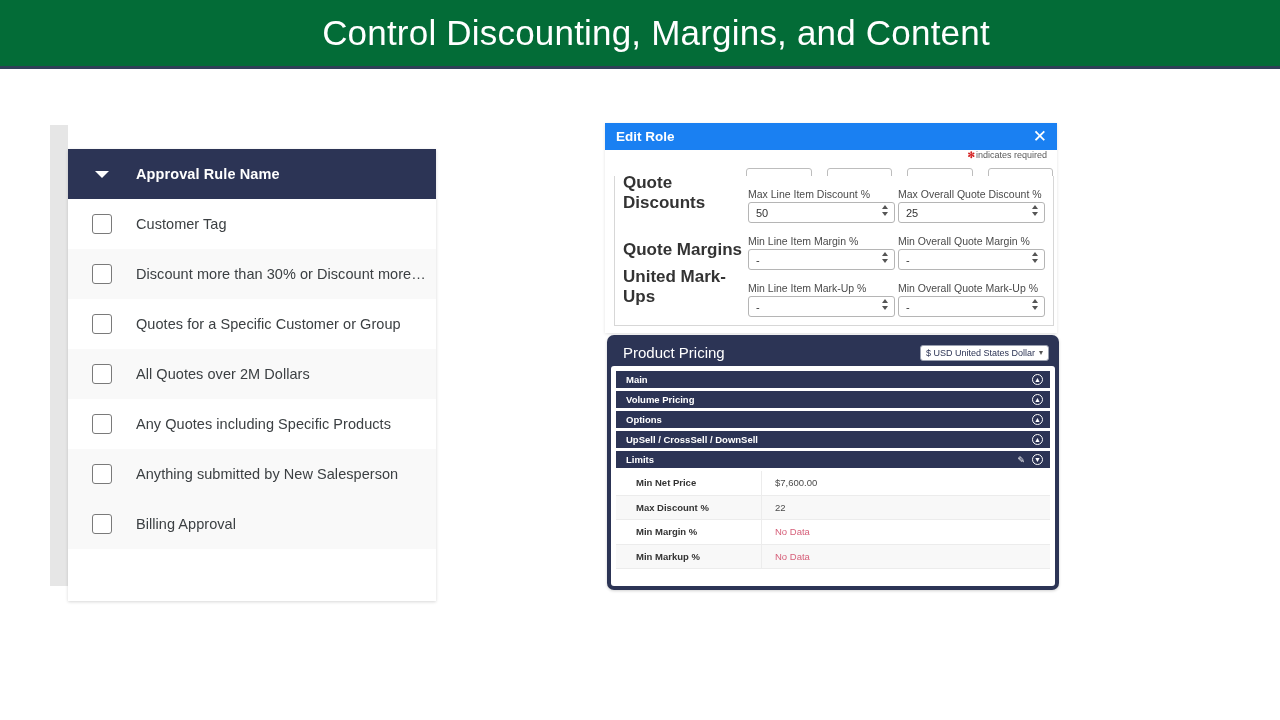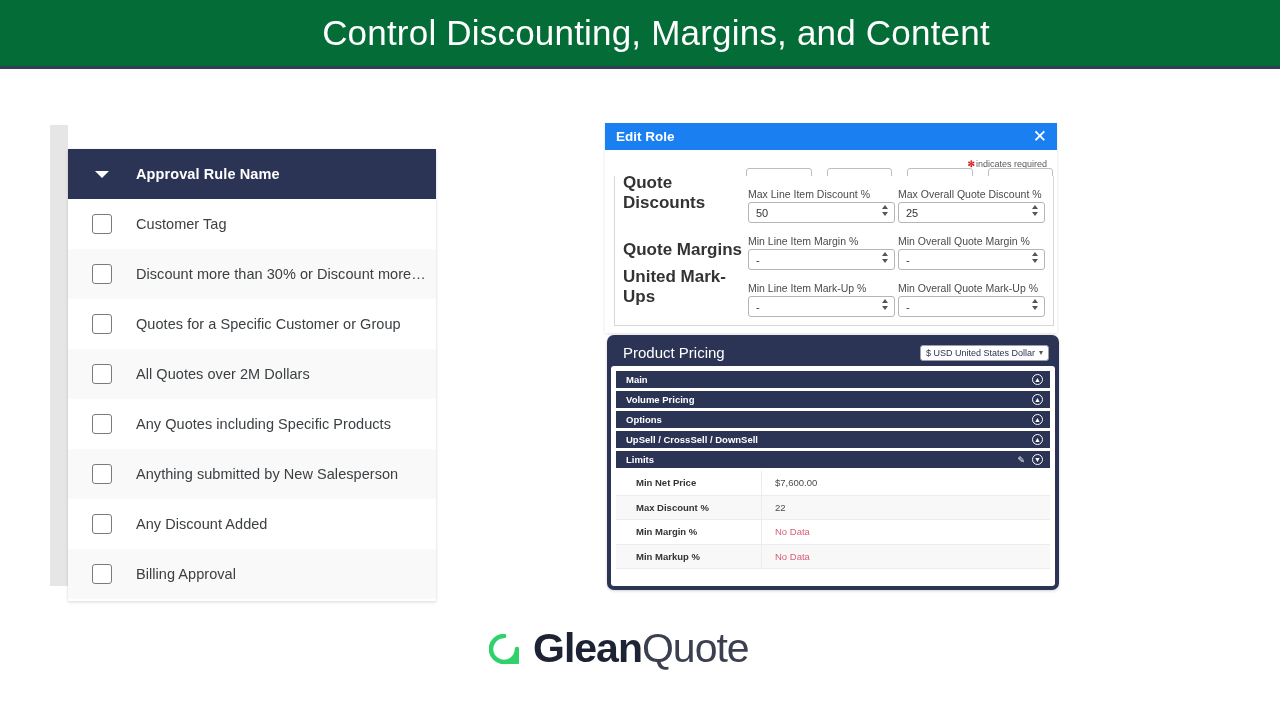--- a/index.html
+++ b/index.html
@@ -67,21 +67,21 @@
     box-shadow: 0 1px 3px rgba(0,0,0,0.12);
   }
   .er-title {
     height: 27px; background: #1a80f2; display: flex; align-items: center;
     justify-content: space-between; padding: 0 6px 0 11px;
   }
   .er-title-text { color:#fff; font-size: 13.5px; font-weight: 700; }
   .er-close { color:#fff; font-size: 17px; line-height: 1; font-weight: 400; padding: 0 4px; cursor: pointer; }
   .er-body { position: relative; height: 183px; background: #ffffff; padding: 0; }
   .er-required {
-    position: absolute; right: 10px; top: 9px; font-size: 9px; color: #5a5a5a;
+    position: absolute; right: 10px; top: 0; font-size: 9px; color: #5a5a5a;
   }
   .er-required .star { color: #d42121; font-weight: 700; margin-right: 1px; }
   .er-cutoff {
     position: absolute; left: 8px; top: 18px; width: 440px; height: 9px;
     display: flex; gap: 15px; padding-left: 133px; overflow: hidden;
   }
   .er-cutoff .stub {
     width: 73px; height: 20px; border: 1px solid #bdbdbd; border-radius: 3px;
     background: #fff;
   }
@@ -212,26 +212,20 @@
         <div class="rule-label">Any Quotes including Specific Products</div>
       </div>
 
       <div class="rule-row alt">
         <div class="cb-cell">
           <div class="cb"></div>
         </div>
         <div class="rule-label">Anything submitted by New Salesperson</div>
       </div>
 
-      <div class="rule-row">
-        <div class="cb-cell">
-          <div class="cb"></div>
-        </div>
-        <div class="rule-label">Any Discount Added</div>
-      </div>
 
       <div class="rule-row alt">
         <div class="cb-cell">
           <div class="cb"></div>
         </div>
         <div class="rule-label">Billing Approval</div>
       </div>
 
     </div>
   </div>
@@ -392,24 +386,14 @@
         <div class="pp-row-value nodata">No Data</div>
       </div>
       <div class="pp-row even">
         <div class="pp-row-label">Min Markup %</div>
         <div class="pp-row-value nodata">No Data</div>
       </div>
 
     </div>
   </div>
 
-  <div class="logo">
-    <div class="logo-mark">
-      <svg width="30" height="30" viewBox="0 0 30 30" aria-hidden="true">
-        <path d="M15 2 A13 13 0 1 0 28 15 L28 28 L15 28 A13 13 0 0 1 15 2 Z" fill="none" stroke="#2fd26a" stroke-width="4.6" stroke-linejoin="round"></path>
-      </svg>
-    </div>
-    <div class="logo-text">
-      <span class="logo-glean">Glean</span><span class="logo-quote">Quote</span>
-    </div>
-  </div>
 
 </div>
 
 </body></html>

